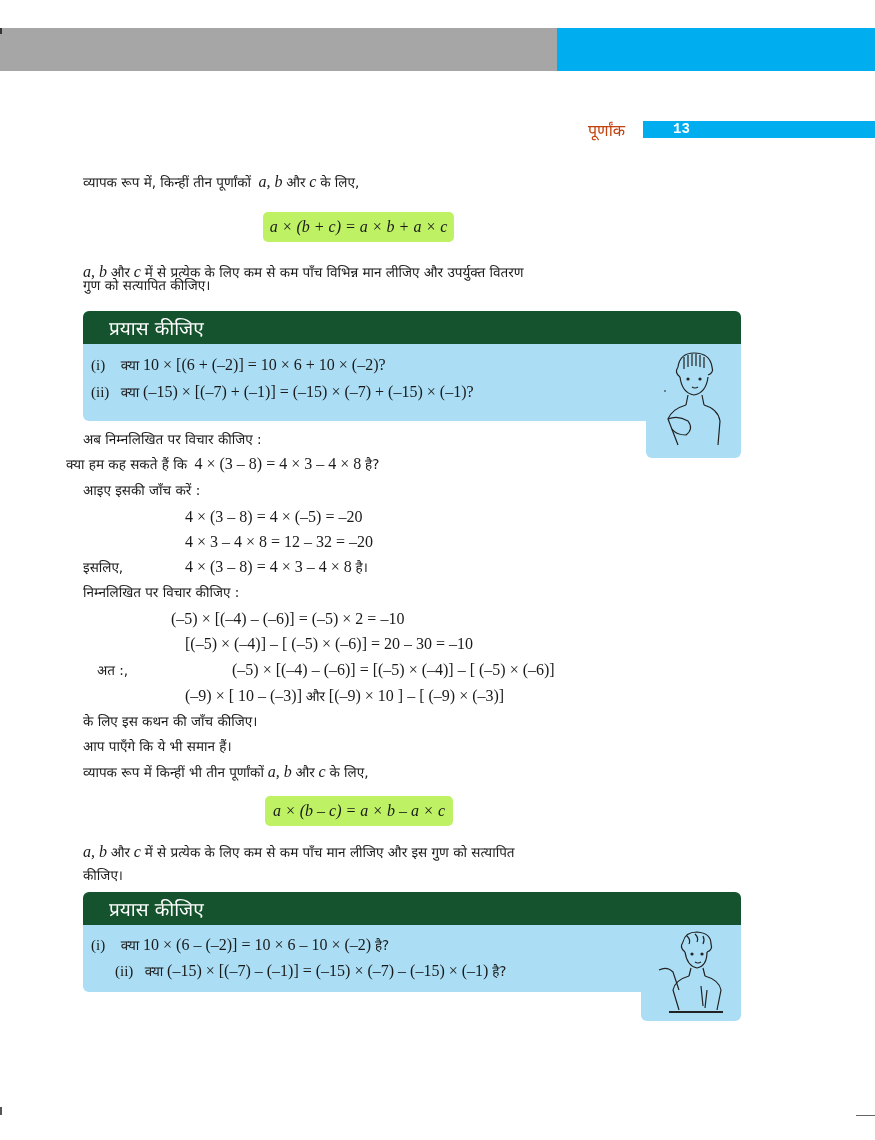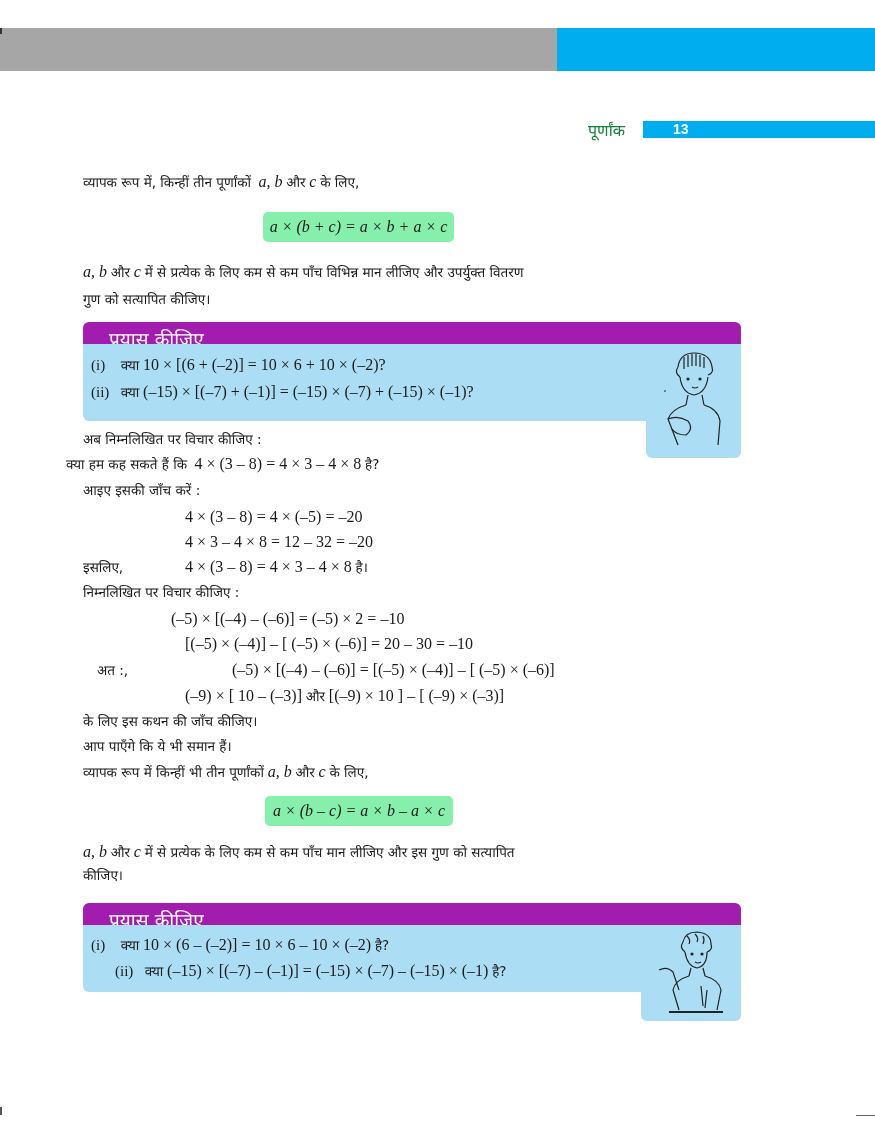--- a/index.html
+++ b/index.html
@@ -7,39 +7,39 @@
     width: 875px; height: 1140px; position: relative; overflow: hidden;
     background: #ffffff;
     font-family: "Liberation Serif", "DejaVu Serif", serif;
     color: #1a1a1a;
   }
   .abs { position: absolute; }
   .top-grey { left: 0; top: 28px; width: 557px; height: 43px; background: #a6a6a6; }
   .top-blue { left: 557px; top: 28px; width: 318px; height: 43px; background: #00aeef; }
   .top-tick { left: 0; top: 28px; width: 2px; height: 6px; background: #333; }
 
-  .running-title { left: 588px; top: 119px; font-size: 16px; color: #15803d; font-family: "DejaVu Sans", sans-serif; }
+  .running-title { left: 588px; top: 119px; font-size: 16px; color: #c2410c; font-family: "DejaVu Sans", sans-serif; }
   .page-no-bar { left: 643px; top: 121px; width: 232px; height: 17px; background: #00aeef; }
-  .page-no { left: 673px; top: 121px; font-size: 14px; font-weight: bold; color: #ffffff; font-family: Liberation Sans, sans-serif; line-height: 17px; }
+  .page-no { left: 673px; top: 121px; font-size: 14px; font-weight: bold; color: #ffffff; font-family: Liberation Mono, monospace; line-height: 17px; }
 
   .line { font-size: 15px; line-height: 28px; white-space: nowrap; }
   .hindi { font-family: "DejaVu Sans", sans-serif; font-size: 13.5px; }
   .math { font-family: "Liberation Serif", serif; font-size: 16px; }
   .it { font-style: italic; }
 
   .formula-box {
-    background: #86efac; border-radius: 5px;
+    background: #bef264; border-radius: 5px;
     font-family: "Liberation Serif", serif; font-size: 16px; font-style: italic;
     display: flex; align-items: center; justify-content: center;
   }
 
   .try-box { left: 83px; width: 658px; }
   .try-header {
-    position: absolute; left: 0; top: 11px; width: 658px; height: 33px;
-    background: #a21caf; border-radius: 6px 6px 0 0;
+    position: absolute; left: 0; top: 0; width: 658px; height: 33px;
+    background: #14532d; border-radius: 6px 6px 0 0;
   }
   .try-title { position: absolute; left: 26px; top: 4px; font-size: 19px; color: #ffffff; font-family: "DejaVu Sans", sans-serif; }
   .try-body { position: absolute; left: 0; top: 33px; background: #abdef5; border-radius: 0 0 0 6px; }
   .try-side { position: absolute; background: #abdef5; border-radius: 0 0 6px 6px; }
   .try-item { position: absolute; left: 8px; font-size: 15px; white-space: nowrap; }
   .try-item .num { display: inline-block; width: 26px; font-family: "Liberation Serif", serif; }
 
   .illustration svg { display: block; }
   .bottom-tick-l { left: 0; top: 1107px; width: 2px; height: 8px; background: #555; }
   .bottom-tick-r { left: 856px; top: 1115px; width: 19px; height: 1px; background: #666; }
@@ -64,21 +64,21 @@
 </div>
 
 <div class="abs formula-box" style="left:263px; top:212px; width:191px; height:30px;">a × (b + c) = a × b + a × c</div>
 
 <div class="abs line" style="left:83px; top:258px;">
   <span class="math it">a, b</span>
   <span class="hindi">और</span>
   <span class="math it">c</span>
   <span class="hindi">में से प्रत्येक के लिए कम से कम पाँच विभिन्न मान लीजिए और उपर्युक्त वितरण</span>
 </div>
-<div class="abs line hindi" style="left:83px; top:285px;text-align:right;">गुण को सत्यापित कीजिए।</div>
+<div class="abs line hindi" style="left:83px; top:271px;text-align:right;">गुण को सत्यापित कीजिए।</div>
 
 <div class="abs try-box" style="top:311px; height:147px;">
   <div class="try-header">
     <span class="try-title">प्रयास कीजिए</span>
   </div>
   <div class="try-body" style="width:658px; height:77px;"></div>
   <div class="try-side" style="left:563px; top:110px; width:95px; height:37px;"></div>
   <div class="try-item" style="top:45px;">
     <span class="num">(i)</span>
     <span class="hindi">क्या</span>

